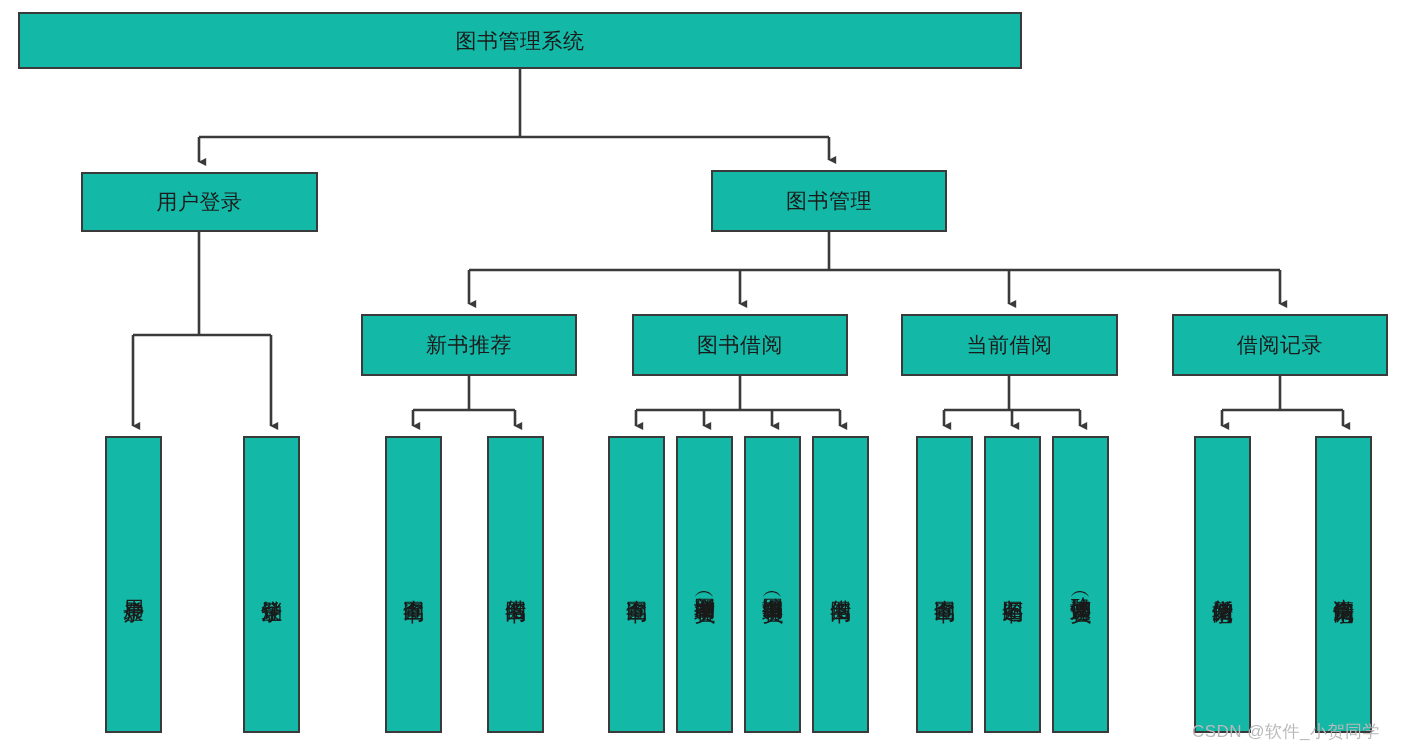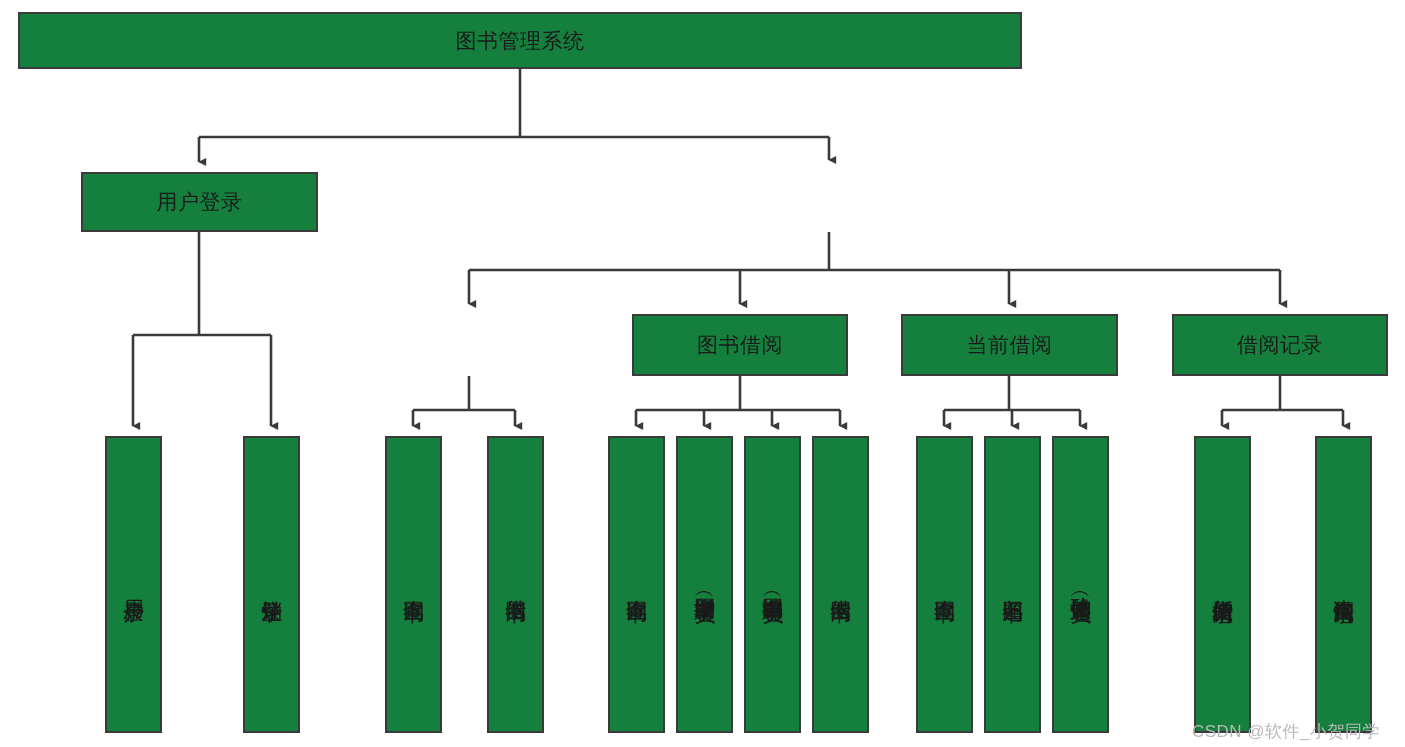--- a/index.html
+++ b/index.html
@@ -25,21 +25,21 @@
     position: absolute;
     left: 0;
     top: 0;
     width: 1405px;
     height: 747px;
     display: block;
   }
   .node-box {
     position: absolute;
     box-sizing: border-box;
-    background: #15803d;
+    background: #14b8a6;
     border: 2.5px solid #3a3a3a;
     display: flex;
     align-items: center;
     justify-content: center;
     color: #1a1a1a;
   }
   .node-box.horizontal {
     font-size: 21px;
     letter-spacing: 0.5px;
   }
@@ -126,21 +126,27 @@
     </g>
   </svg>
 
   <div class="node-box horizontal" style="left:18px; top:12px; width:1004px; height:57px;">
     <span class="node-text">图书管理系统</span>
   </div>
 
   <div class="node-box horizontal" style="left:81px; top:172px; width:237px; height:60px;">
     <span class="node-text">用户登录</span>
   </div>
-
+  <div class="node-box horizontal" style="left:711px; top:170px; width:236px; height:62px;">
+    <span class="node-text">图书管理</span>
+  </div>
+
+  <div class="node-box horizontal" style="left:361px; top:314px; width:216px; height:62px;">
+    <span class="node-text">新书推荐</span>
+  </div>
   <div class="node-box horizontal" style="left:632px; top:314px; width:216px; height:62px;text-align:center;">
     <span class="node-text">图书借阅</span>
   </div>
   <div class="node-box horizontal" style="left:901px; top:314px; width:217px; height:62px;">
     <span class="node-text">当前借阅</span>
   </div>
   <div class="node-box horizontal" style="left:1172px; top:314px; width:216px; height:62px;">
     <span class="node-text">借阅记录</span>
   </div>
 

